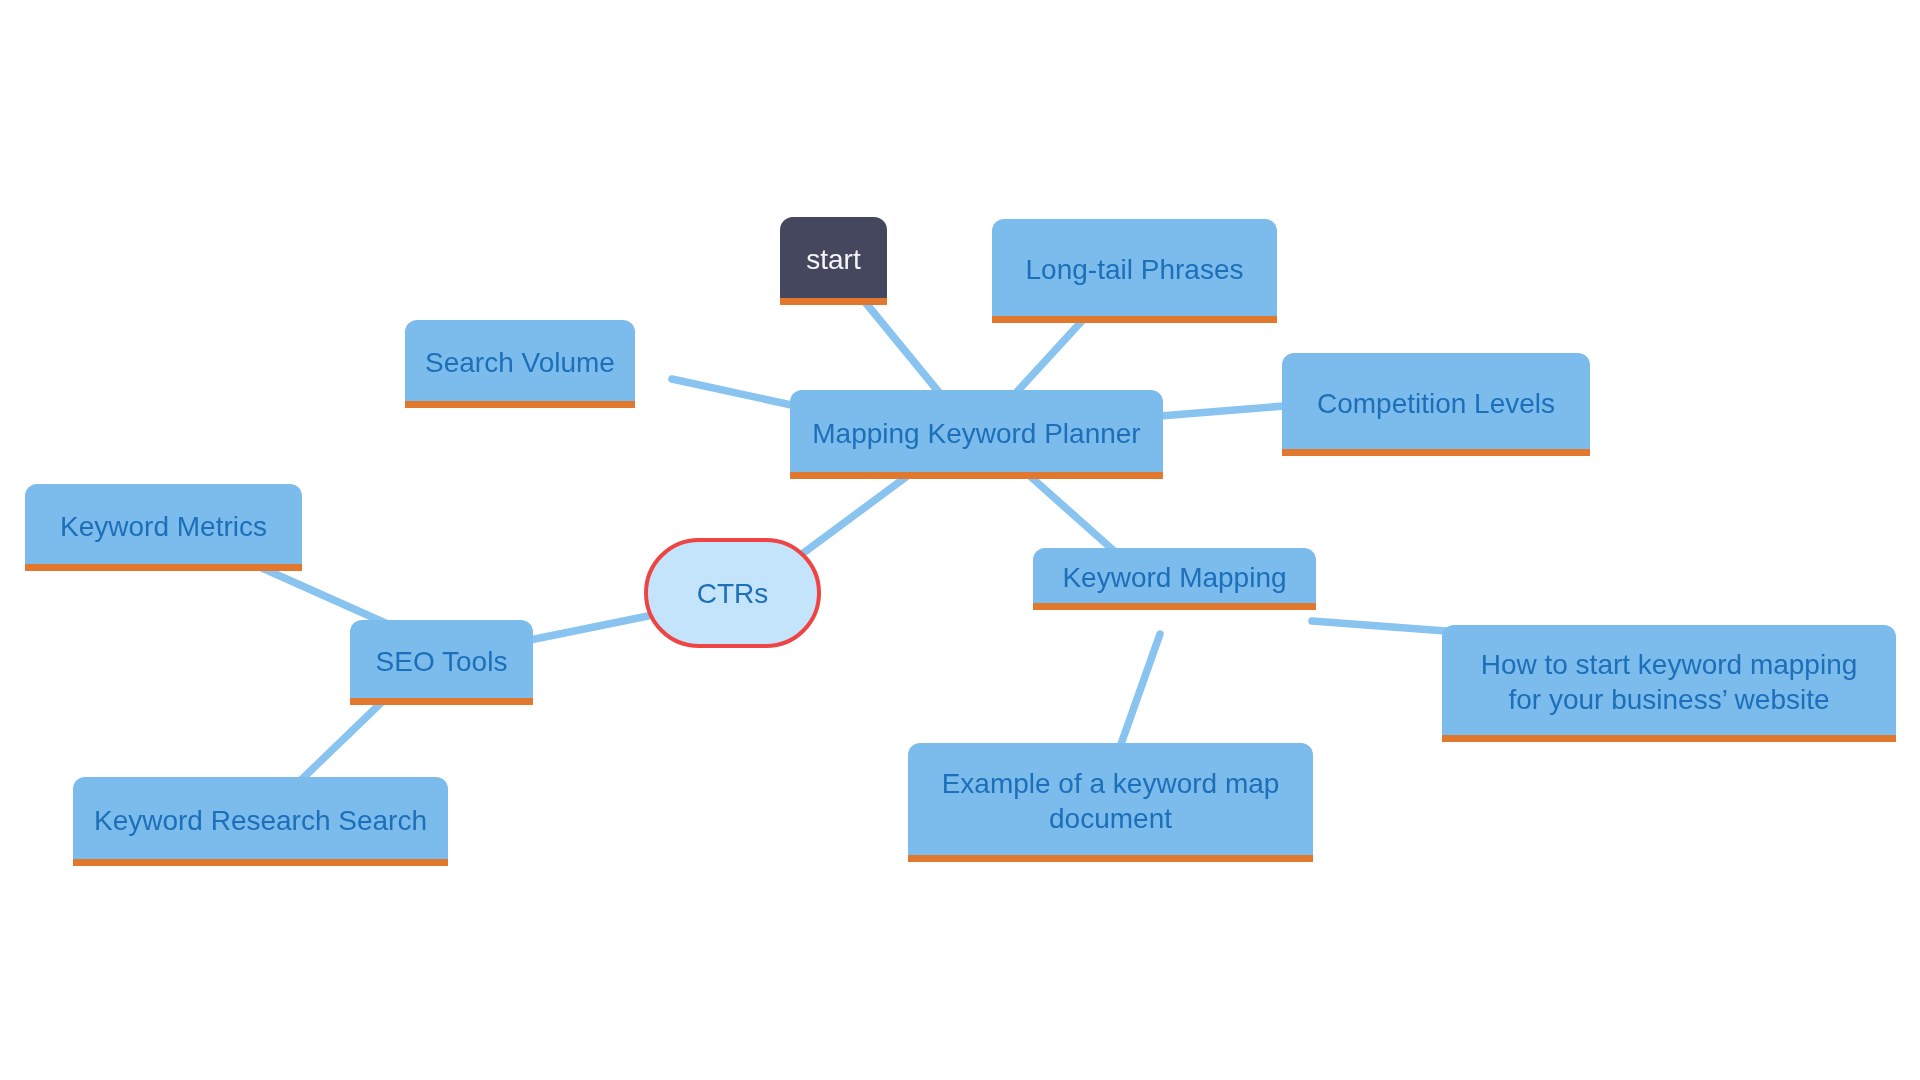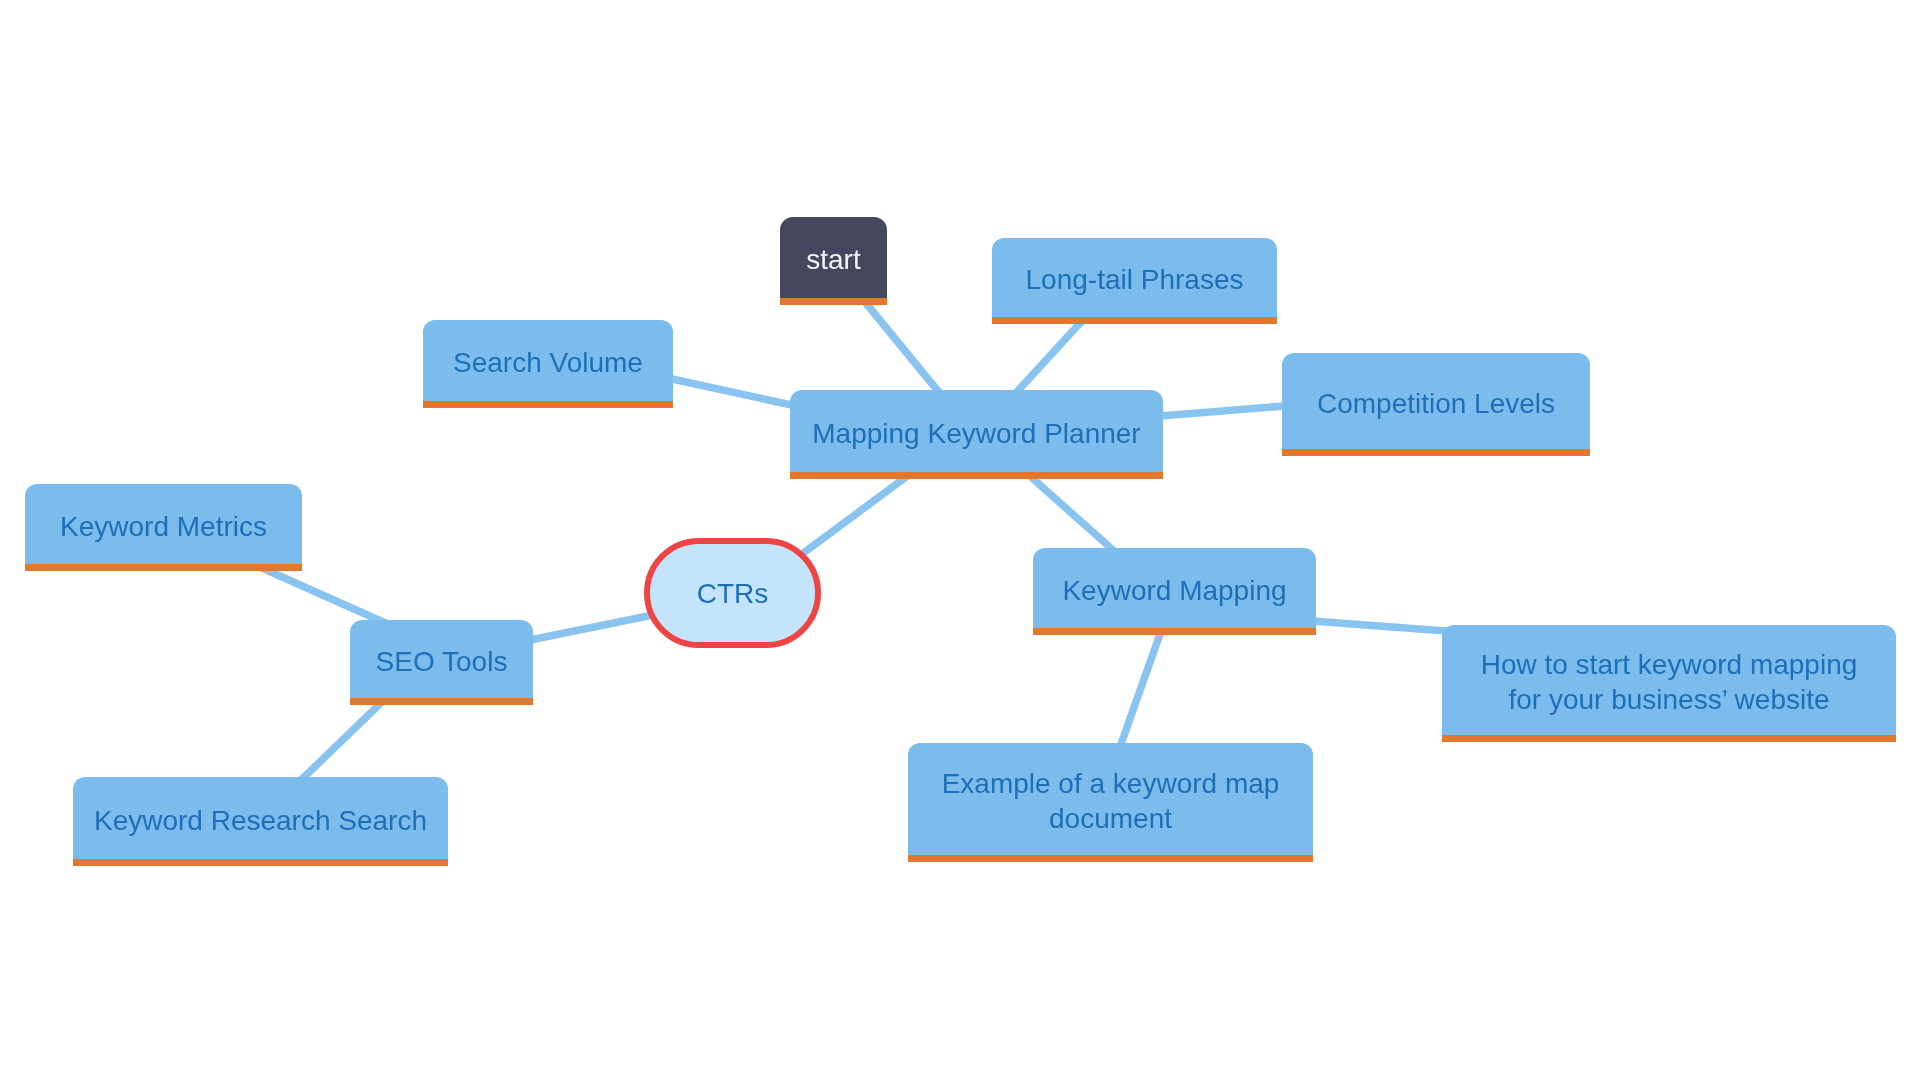--- a/index.html
+++ b/index.html
@@ -40,21 +40,21 @@
     white-space: nowrap;
   }
   .node.wrap { white-space: normal; }
   .node.root-node {
     background: #45475F;
     color: #F4F4F6;
     border-radius: 13px 13px 0 0;
   }
   .node.pill {
     background: #C3E4FB;
-    border: 6px solid #ef4444;
+    border: 4px solid #ef4444;
     border-radius: 60px;
     padding: 0;
   }
 </style>
 </head>
 <body>
 
 <div class="canvas">
 
   <svg class="edges" width="1920" height="1080" viewBox="0 0 1920 1080">
@@ -70,25 +70,25 @@
       <line x1="384" y1="700" x2="300" y2="781"></line>
       <line x1="1312" y1="621" x2="1446" y2="631"></line>
       <line x1="1160" y1="634" x2="1120" y2="747"></line>
     </g>
   </svg>
 
   <div class="node root-node" style="left:780px; top:217px; width:107px; height:88px;">
     <span>start</span>
   </div>
 
-  <div class="node" style="left:992px; top:238px; width:285px; height:86px;text-align:right;">
+  <div class="node" style="left:992px; top:219px; width:285px; height:104px;text-align:right;">
     <span>Long-tail Phrases</span>
   </div>
 
-  <div class="node" style="left:423px; top:320px; width:250px; height:88px;">
+  <div class="node" style="left:405px; top:320px; width:230px; height:88px;">
     <span>Search Volume</span>
   </div>
 
   <div class="node" style="left:790px; top:390px; width:373px; height:89px;">
     <span>Mapping Keyword Planner</span>
   </div>
 
   <div class="node" style="left:1282px; top:353px; width:308px; height:103px;">
     <span>Competition Levels</span>
   </div>
@@ -98,21 +98,21 @@
   </div>
 
   <div class="node pill" style="left:644px; top:538px; width:177px; height:110px;">
     <span>CTRs</span>
   </div>
 
   <div class="node" style="left:350px; top:620px; width:183px; height:85px;">
     <span>SEO Tools</span>
   </div>
 
-  <div class="node" style="left:1033px; top:548px; width:283px; height:87px;">
+  <div class="node" style="left:1033px; top:548px; width:283px; height:62px;">
     <span>Keyword Mapping</span>
   </div>
 
   <div class="node wrap" style="left:1442px; top:577px; width:454px; height:117px; padding:4px 20px 0 20px;margin-top:48px;">
     <span>How to start keyword mapping for your business’ website</span>
   </div>
 
   <div class="node wrap" style="left:908px; top:743px; width:405px; height:119px; padding:4px 30px 0 30px;">
     <span>Example of a keyword map document</span>
   </div>

